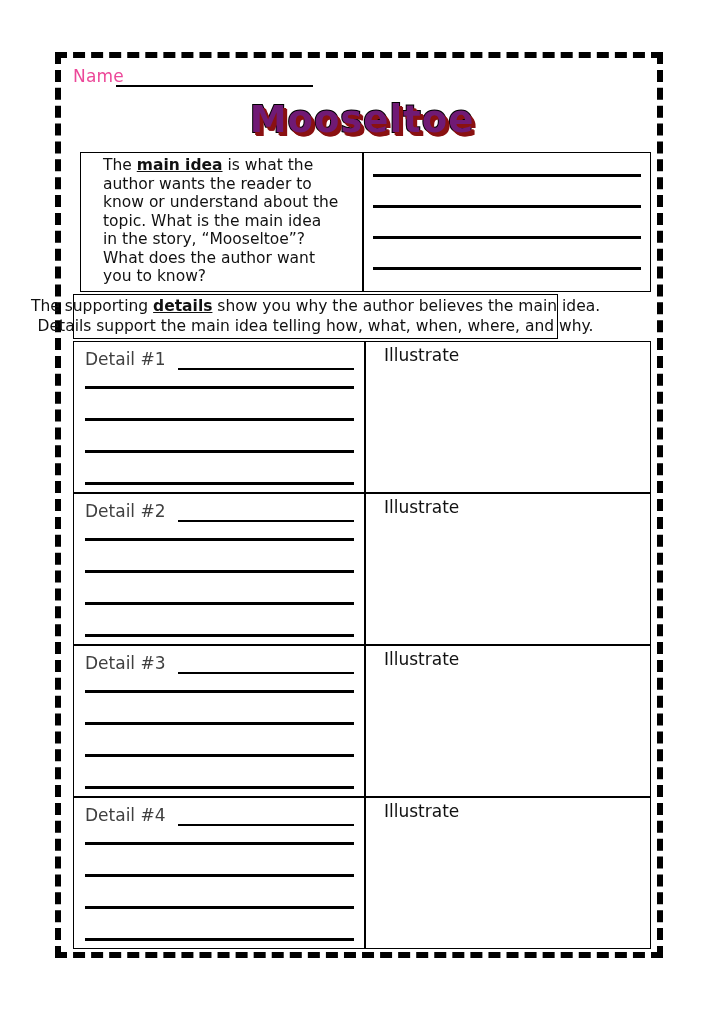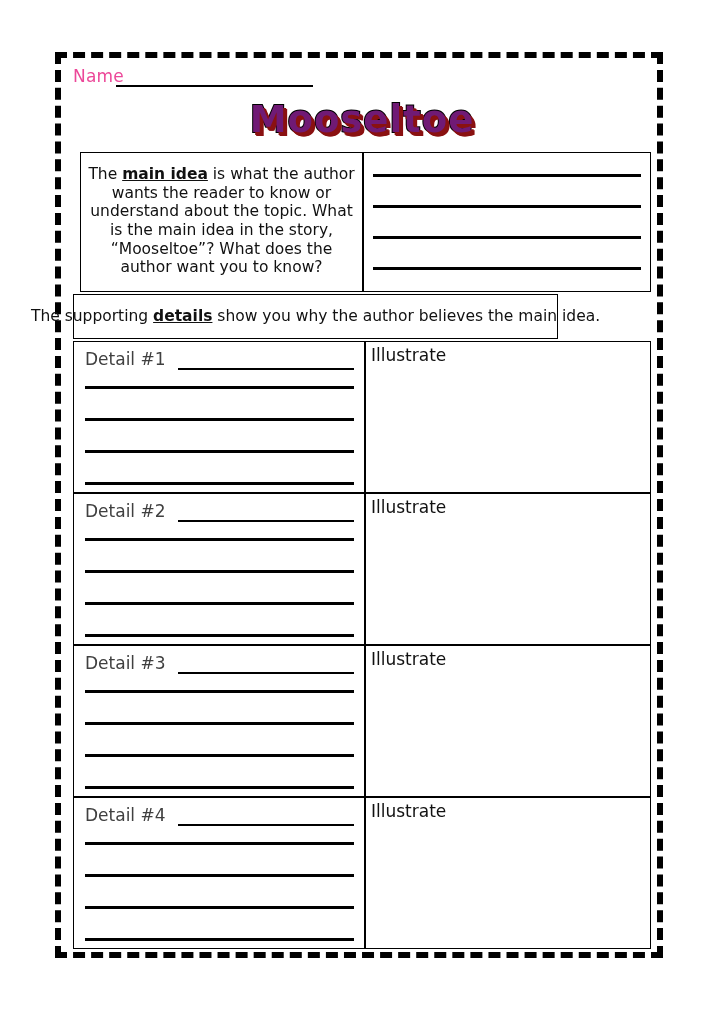--- a/index.html
+++ b/index.html
@@ -101,22 +101,21 @@
   #main-idea-prompt {
     width: 283px;
     box-sizing: border-box;
     border-right: 2px solid #000;
     display: flex;
     align-items: center;
     justify-content: center;
     padding: 2px 6px 4px 6px;
   }
   #main-idea-prompt p {
-    margin: 0;
-    text-align: center;
+    margin: 16px;
     font-size: 15.5px;
     line-height: 18.6px;
     color: #111;
   }
   .em-ul {
     font-weight: bold;
     text-decoration: underline;
   }
   #main-idea-answer {
     flex: 1;
@@ -202,21 +201,21 @@
     flex-direction: column;
     justify-content: space-between;
   }
   .detail-lines .writing-line {
     height: 0;
     border-bottom: 3px solid #000;
   }
   .detail-right {
     flex: 1;
     position: relative;
-    padding: 3px 0 0 5px;
+    padding: 3px 0 0 18px;
   }
   .illustrate-label {
     font-size: 17px;
     color: #111;
   }
 </style>
 </head>
 <body>
 
 <div id="dashed-frame"></div>
@@ -236,21 +235,21 @@
   </div>
   <div id="main-idea-answer">
     <div class="writing-line"></div>
     <div class="writing-line"></div>
     <div class="writing-line"></div>
     <div class="writing-line"></div>
   </div>
 </div>
 
 <div id="supporting-banner">
-  <p><span>The supporting </span><span class="em-ul">details</span><span> show you why the author believes the main idea.</span><br></p>
+  <p><span>The supporting </span><span class="em-ul">details</span><span> show you why the author believes the main idea.</span><br><span>Details support the main idea telling how, what, when, where, and why.</span></p>
 </div>
 
 <div class="detail-row" id="detail-row-1">
   <div class="detail-left">
     <span class="detail-head">Detail #1</span>
     <div class="detail-head-blank"></div>
     <div class="detail-lines">
       <div class="writing-line"></div>
       <div class="writing-line"></div>
       <div class="writing-line"></div>

